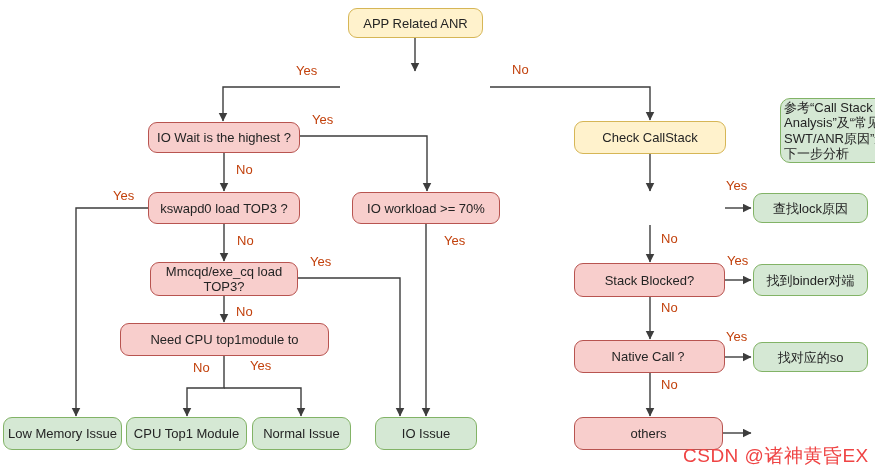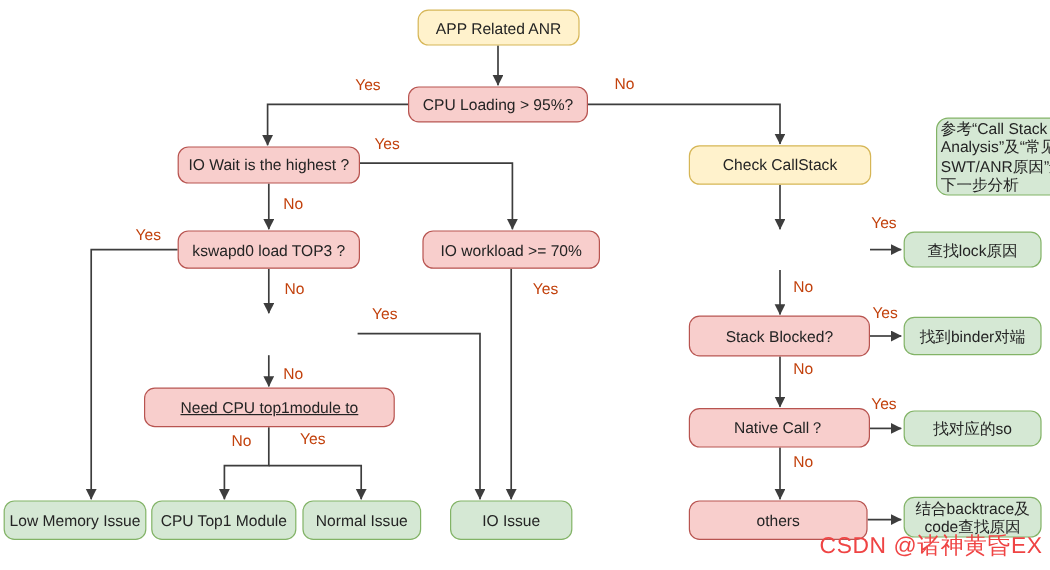--- a/index.html
+++ b/index.html
@@ -63,48 +63,47 @@
       <polyline points="650,154 650,191" fill="none" stroke="#3d3d3d" stroke-width="1.4" marker-end="url(#arrow)"></polyline>
       <polyline points="725,208 751,208" fill="none" stroke="#3d3d3d" stroke-width="1.4" marker-end="url(#arrow)"></polyline>
       <polyline points="650,225 650,262" fill="none" stroke="#3d3d3d" stroke-width="1.4" marker-end="url(#arrow)"></polyline>
       <polyline points="725,280 751,280" fill="none" stroke="#3d3d3d" stroke-width="1.4" marker-end="url(#arrow)"></polyline>
       <polyline points="650,297 650,339" fill="none" stroke="#3d3d3d" stroke-width="1.4" marker-end="url(#arrow)"></polyline>
       <polyline points="725,357 751,357" fill="none" stroke="#3d3d3d" stroke-width="1.4" marker-end="url(#arrow)"></polyline>
       <polyline points="650,373 650,416" fill="none" stroke="#3d3d3d" stroke-width="1.4" marker-end="url(#arrow)"></polyline>
       <polyline points="723,433 751,433" fill="none" stroke="#3d3d3d" stroke-width="1.4" marker-end="url(#arrow)"></polyline>
     </svg>
     <div class="node yellow" style="left: 348px; top: 8px; width: 135px; height: 30px;">APP Related ANR</div>
-    <div class="node pink" style="left: 340px; top: 72px; width: 150px; height: 30px;">CPU Loading &gt; 95%?</div>
     <div class="node pink" style="left: 148px; top: 122px; width: 152px; height: 31px;">IO Wait is the highest ?</div>
     <div class="node pink" style="left: 148px; top: 192px; width: 152px; height: 32px;">kswapd0 load TOP3 ?</div>
     <div class="node pink" style="left: 352px; top: 192px; width: 148px; height: 32px;">IO workload &gt;= 70%</div>
-    <div class="node pink" style="left: 120px; top: 323px; width: 209px; height: 33px; text-decoration: underline;">
+    <div class="node pink" style="left: 150px; top: 262px; width: 148px; height: 34px;">
+      <div>Mmcqd/exe_cq load</div>
+      <div>TOP3?</div>
+    </div>
+    <div class="node pink" style="left: 120px; top: 323px; width: 209px; height: 33px;">
       <div>Need CPU top1module to</div>
     </div>
     <div class="node green" style="left: 3px; top: 417px; width: 119px; height: 33px;">Low Memory Issue</div>
     <div class="node green" style="left: 126px; top: 417px; width: 121px; height: 33px;">CPU Top1 Module</div>
     <div class="node green" style="left: 252px; top: 417px; width: 99px; height: 33px;">Normal Issue</div>
     <div class="node green" style="left: 375px; top: 417px; width: 102px; height: 33px;">IO Issue</div>
     <div class="node yellow" style="left: 574px; top: 121px; width: 152px; height: 33px;">Check CallStack</div>
     <div class="node note" style="left: 736px; top: 98px; width: 131px; height: 65px;">
       <div>参考“Call Stack</div>
       <div>Analysis”及“常见</div>
       <div>SWT/ANR原因”进行</div>
       <div>下一步分析</div>
     </div>
     <div class="node green" style="left: 753px; top: 193px; width: 115px; height: 30px;">查找lock原因</div>
     <div class="node pink" style="left: 574px; top: 263px; width: 151px; height: 34px;">Stack Blocked?</div>
     <div class="node green" style="left: 753px; top: 264px; width: 115px; height: 32px;">找到binder对端</div>
     <div class="node pink" style="left: 574px; top: 340px; width: 151px; height: 33px;">Native Call？</div>
     <div class="node green" style="left: 753px; top: 342px; width: 115px; height: 30px;">找对应的so</div>
     <div class="node pink" style="left: 574px; top: 417px; width: 149px; height: 33px;">others</div>
-    <div class="node green" style="left: 753px; top: 414px; width: 115px; height: 34px;">
-      <div>结合backtrace及</div>
-      <div>code查找原因</div>
-    </div>
     <span class="edge-label" style="left: 296px; top: 63px;">Yes</span>
     <span class="edge-label" style="left: 512px; top: 62px;">No</span>
     <span class="edge-label" style="left: 312px; top: 112px;">Yes</span>
     <span class="edge-label" style="left: 236px; top: 162px;">No</span>
     <span class="edge-label" style="left: 113px; top: 188px;">Yes</span>
     <span class="edge-label" style="left: 237px; top: 233px;">No</span>
     <span class="edge-label" style="left: 310px; top: 254px;">Yes</span>
     <span class="edge-label" style="left: 444px; top: 233px;">Yes</span>
     <span class="edge-label" style="left: 236px; top: 304px;">No</span>
     <span class="edge-label" style="left: 193px; top: 360px;">No</span>

